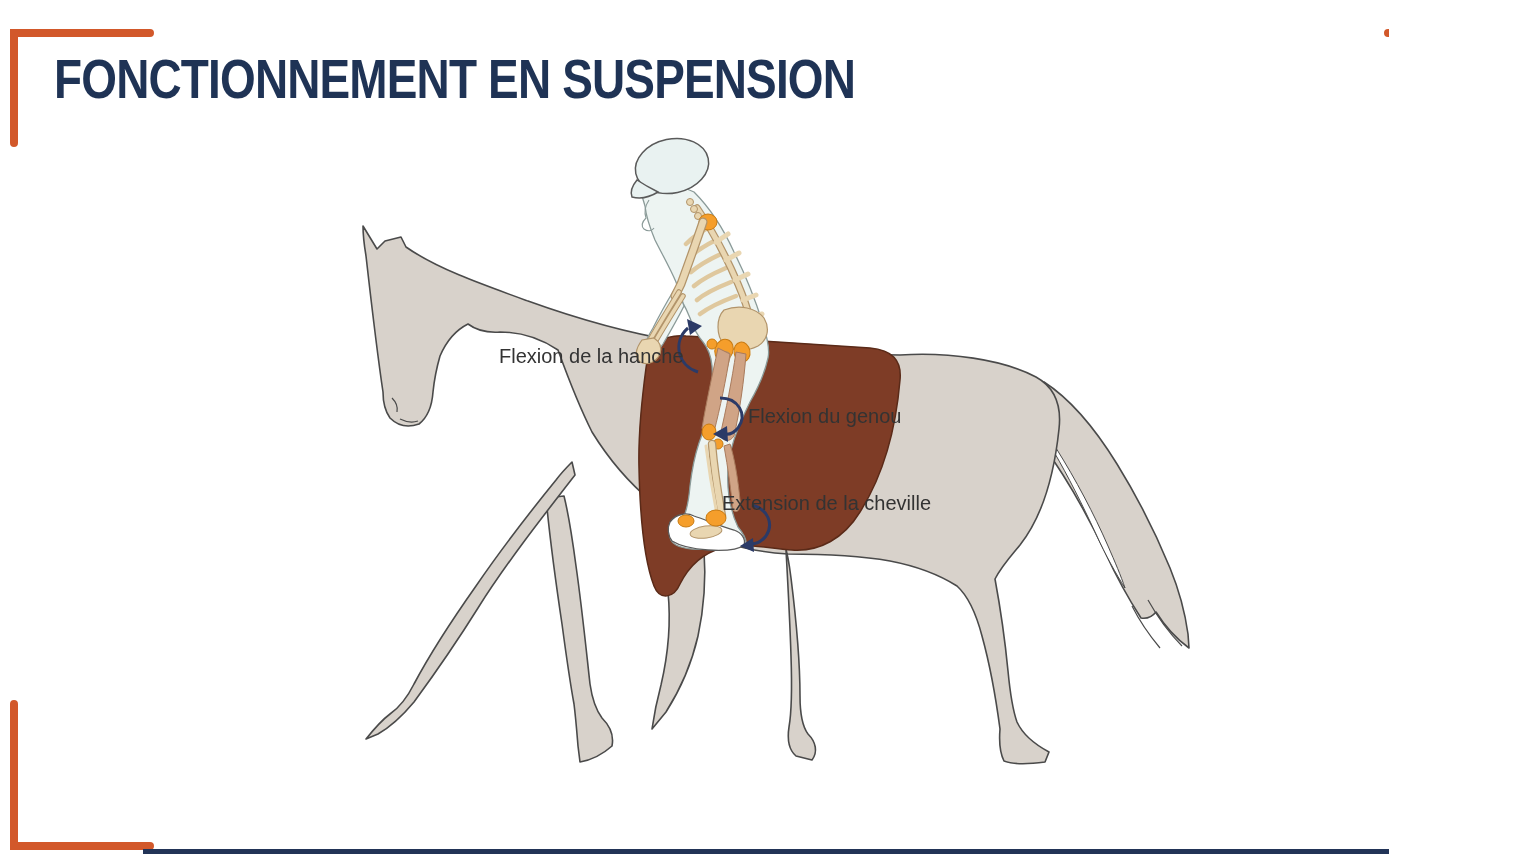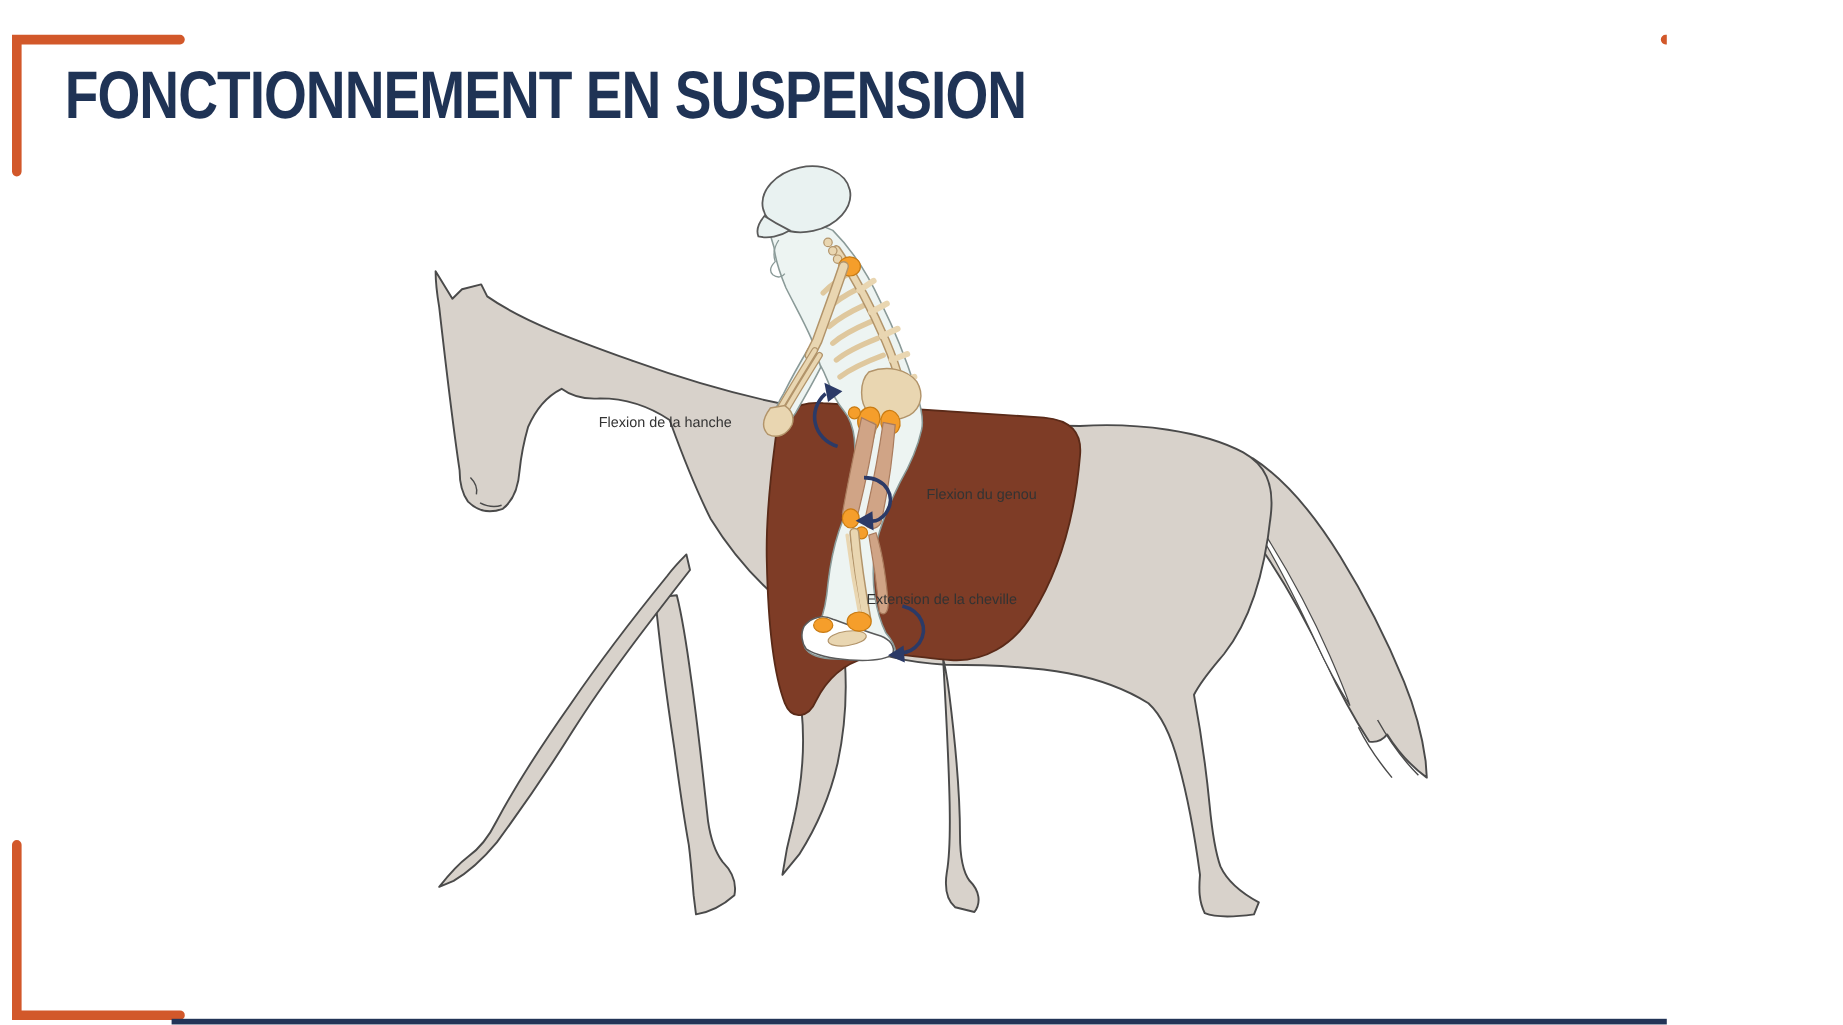--- a/index.html
+++ b/index.html
@@ -14,26 +14,26 @@
     position:absolute;left:54px;top:46px;
     font-size:56px;font-weight:700;
     color:var(--title-navy,#1F3355);
     letter-spacing:-1px;
     transform:scaleX(0.82);
     transform-origin:left top;
     white-space:nowrap;
   }
   .anno-label{
     position:absolute;
-    font-size:12px;
+    font-size:20px;
     color:var(--label-text,#333);
     white-space:nowrap;
   }
   #label-hip{left:499px;top:345px;}
-  #label-knee{left:748px;top:405px;margin-left:24px;}
+  #label-knee{left:748px;top:405px;}
   #label-ankle{left:722px;top:492px;}
   .bottom-bar{
     position:absolute;left:143px;top:849px;width:1248px;height:5px;
     background:var(--bottom-bar,#223457);
   }
   svg.art{position:absolute;left:0;top:0;}
 </style>
 </head>
 <body>
 

